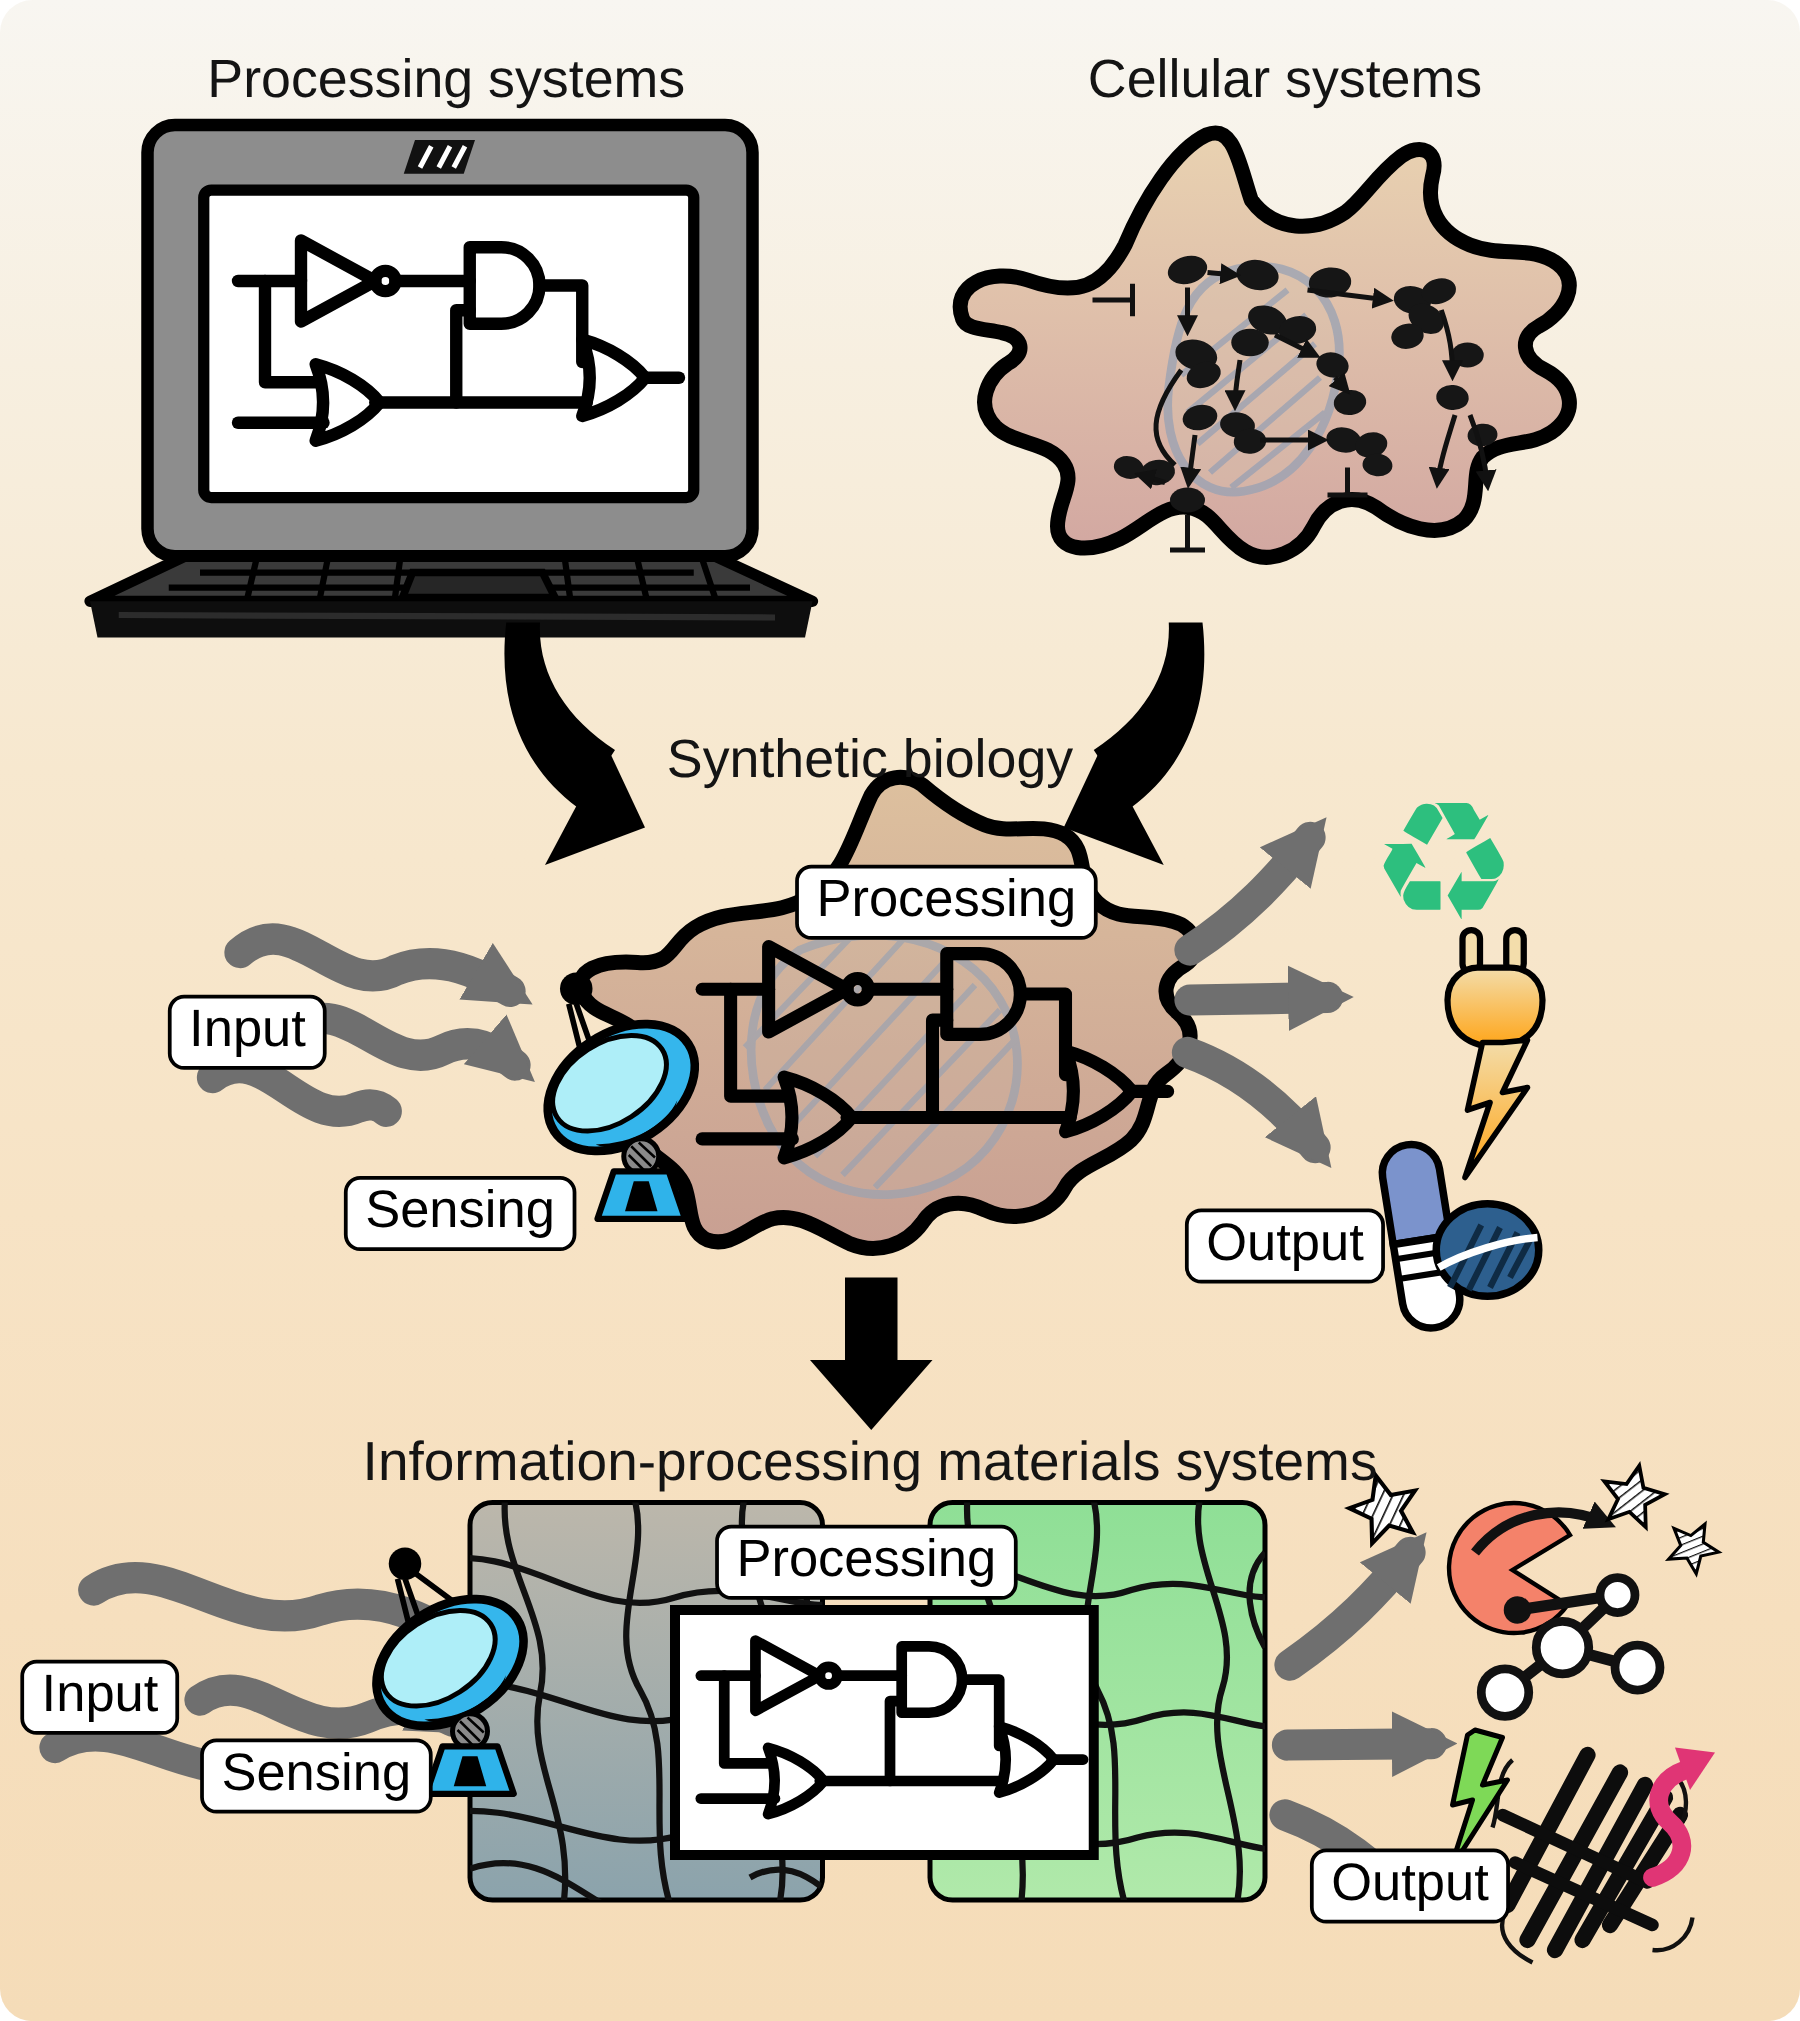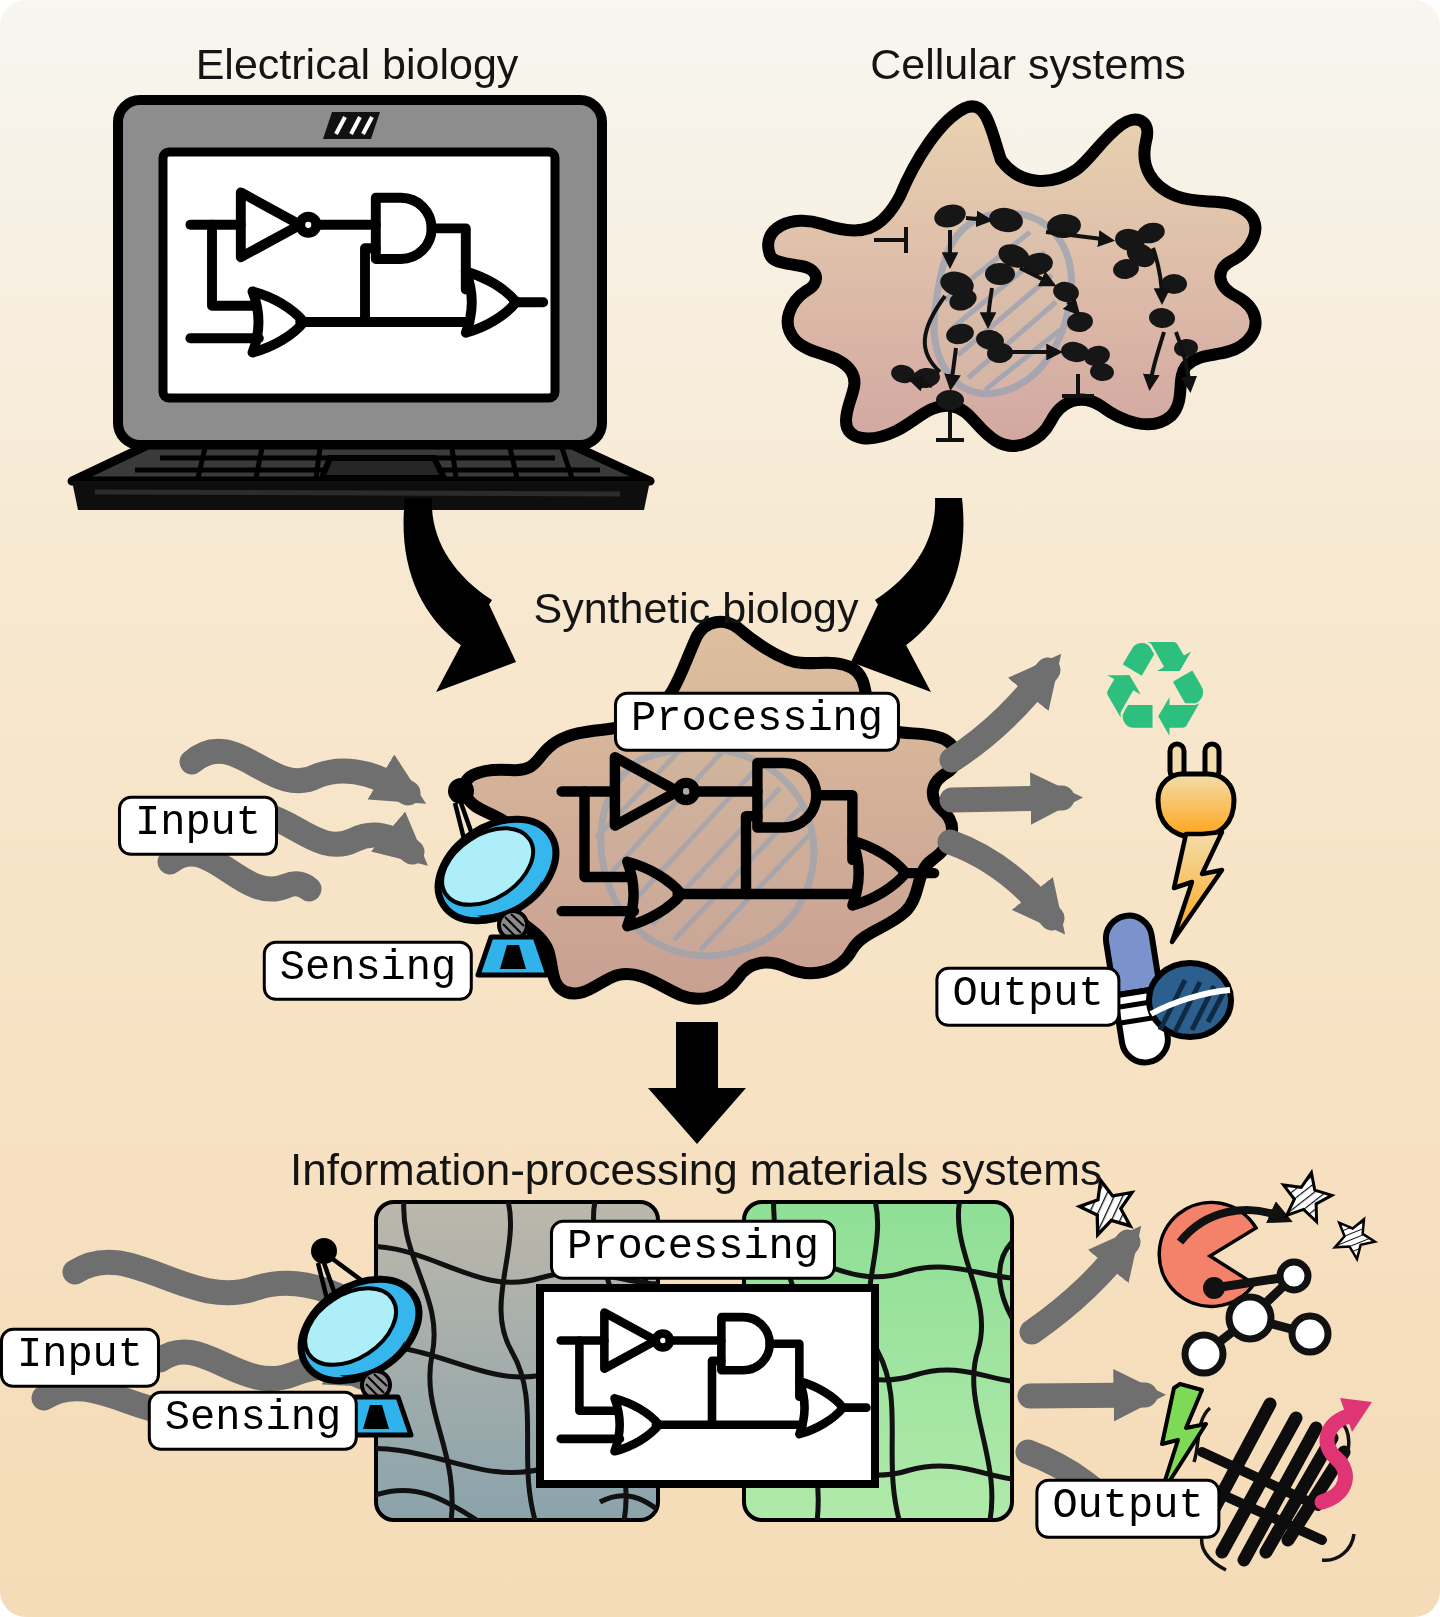--- a/index.html
+++ b/index.html
@@ -10,21 +10,21 @@
   }
   svg.layer{position:absolute;left:0;top:0;}
   .title{
     position:absolute;transform:translate(-50%,-50%);
     font-size:43px;color:#141414;white-space:nowrap;font-weight:normal;
   }
   .title.big{font-size:44px;}
   .label-box{
     position:absolute;transform:translate(-50%,-50%);
     background:#fff;border:3.5px solid #000;border-radius:13px;
-    padding:0px 14px 6px 14px;font-size:42px;color:#000;white-space:nowrap;line-height:1.15;font-family:Liberation Mono, monospace;
+    padding:0px 14px 6px 14px;font-size:42px;color:#000;white-space:nowrap;line-height:1.15;
   }
 </style>
 </head>
 <body>
 
 <div class="stage">
 
 <svg class="layer" width="1440" height="1617" viewBox="0 0 1440 1617">
   <defs>
     <linearGradient id="cellGradTop" x1="0" y1="0" x2="0" y2="1">
@@ -332,21 +332,21 @@
     </g>
     <path d="M1210,1408 C1196,1420 1200,1444 1194,1462 M1204,1530 C1196,1548 1210,1562 1226,1570 M1340,1420 C1352,1432 1350,1450 1344,1462 M1322,1560 C1338,1562 1352,1550 1354,1534" stroke="#111" stroke-width="3.5" fill="none"></path>
     <polygon points="1180,1384 1202,1390 1186,1428 1206,1424 1160,1496 1178,1440 1162,1444 1174,1388" fill="#7ed957" stroke="#000" stroke-width="4" stroke-linejoin="round"></polygon>
     <g>
       <path d="M1322,1502 C1348,1494 1352,1472 1336,1458 C1320,1444 1326,1424 1348,1416" stroke="#e03575" stroke-width="15" fill="none" stroke-linecap="round"></path>
       <polygon points="1340,1398 1372,1402 1352,1432" fill="#e03575"></polygon>
     </g>
   </g>
 </svg>
 
-<div class="title" style="left:357px;top:64px;">Electrical biology</div>
+<div class="title" style="left:357px;top:64px;">Processing systems</div>
 <div class="title" style="left:1028px;top:64px;text-align:right;">Cellular systems</div>
 <div class="title big" style="left:696px;top:1170px;">Information-processing materials systems</div>
 <div class="title" style="left:696px;top:608px;">Synthetic biology</div>
 
 <div class="label-box" style="left:198px;top:826px;">Input</div>
 <div class="label-box" style="left:368px;top:971px;">Sensing</div>
 <div class="label-box" style="left:757px;top:722px;">Processing</div>
 <div class="label-box" style="left:1028px;top:997px;">Output</div>
 
 <div class="label-box" style="left:80px;top:1358px;">Input</div>

